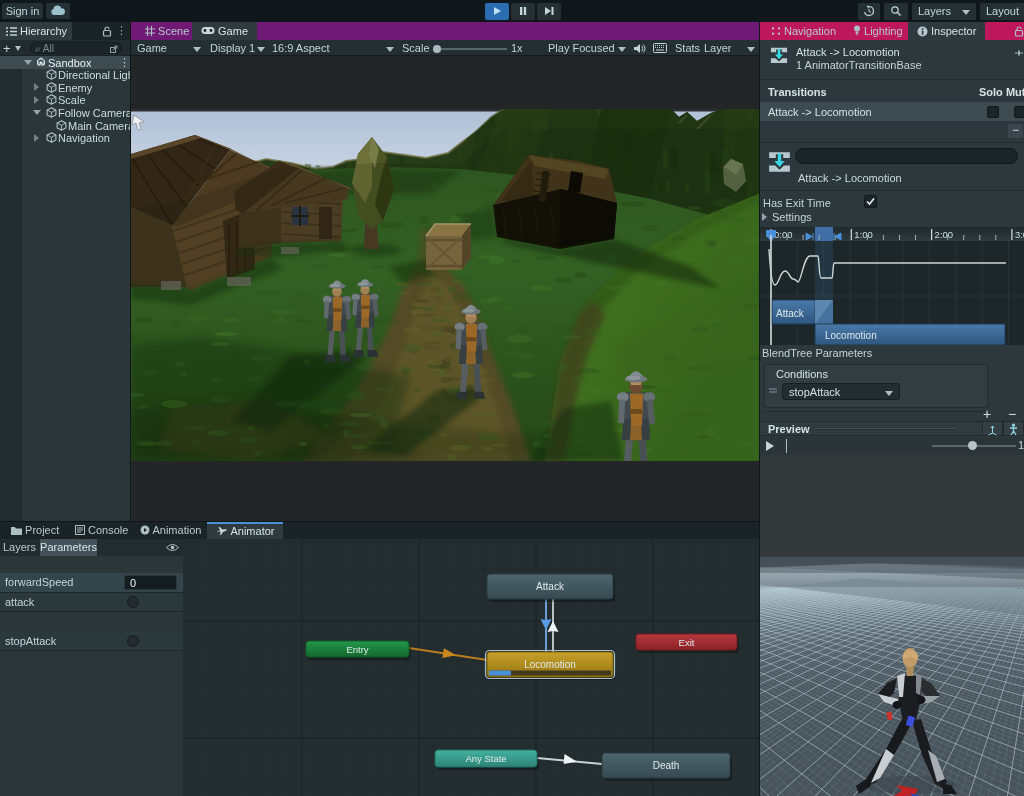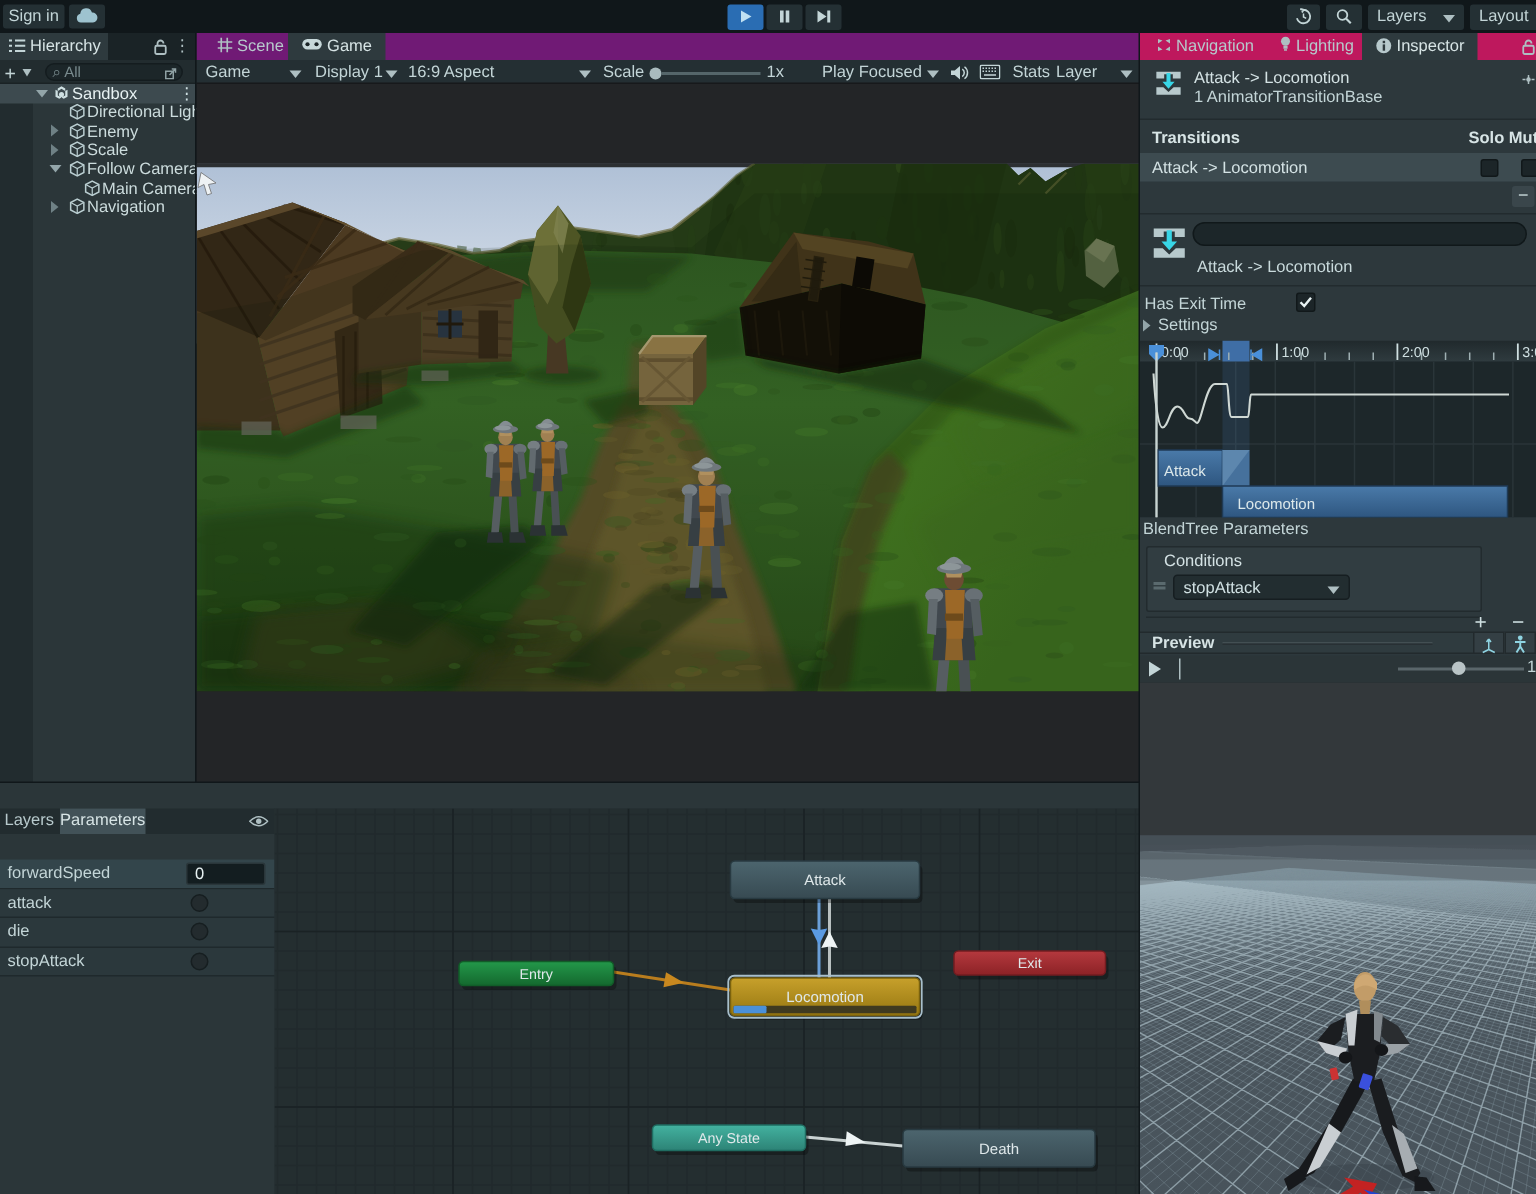--- a/index.html
+++ b/index.html
@@ -985,20 +985,36 @@
       </svg></div>
 <div class="abs" style="left:0;top:415px;width:264px;height:18px;background:#2b3538;"></div>
 <div class="abs" style="left:6px;top:419px;width:0;height:0;border-top:5px solid transparent;border-bottom:5px solid transparent;border-left:8px solid #c3d5d7;"></div>
 <div class="abs" style="left:26px;top:417px;width:1px;height:14px;background:#aebfc2;"></div>
 <div class="abs" style="left:172px;top:423px;width:84px;height:2px;background:#5a666a;"></div>
 <div class="abs" style="left:208px;top:419px;width:9px;height:9px;border-radius:50%;background:#b9c4c6;"></div>
 <div class="abs" style="left:258px;top:417px;color:#c3d5d7;">1.</div>
 </div>
 
 <div class="abs" style="left:0;top:522px;width:760px;height:274px;background:#2b3639;">
+  <div class="abs" style="left:0;top:0;width:760px;height:17px;background:#1a2326;">
+    <div class="tab" style="left:2px;height:17px;line-height:17px;"><svg width="11" height="9" viewBox="0 0 11 9" style="vertical-align:-1px">
+          <path d="M0 1h4l1 1.5h6V9H0z" fill="#aebfc2"></path>
+        </svg> Project</div>
+    <div class="tab" style="left:66px;height:17px;line-height:17px;"><svg width="10" height="10" viewBox="0 0 10 10" style="vertical-align:-1px">
+          <rect x="0.5" y="0.5" width="9" height="9" fill="none" stroke="#aebfc2"></rect>
+          <path d="M2 3h6M2 5h6M2 7h4" stroke="#aebfc2"></path>
+        </svg> Console</div>
+    <div class="tab" style="left:131px;height:17px;line-height:17px;"><svg width="10" height="10" viewBox="0 0 10 10" style="vertical-align:-1px">
+          <circle cx="5" cy="5" r="4.5" fill="#aebfc2"></circle>
+          <path d="M4 3 L7 5 L4 7z" fill="#1a2326"></path>
+        </svg> Animation</div>
+    <div class="tab sel" style="left:207px;height:17px;line-height:17px;border-top:2px solid #4a90d9;line-height:15px;"><svg width="12" height="10" viewBox="0 0 12 10" style="vertical-align:-1px">
+          <path d="M0.5 5.5 L4 4.2 L2.5 1 L3.8 1 L6.5 3.6 L10 3.2 a1 1 0 0 1 1 1 L7 6 L5 9 L4 9 L4.6 5.6 Z" fill="#c3d5d7"></path>
+        </svg> Animator</div>
+  </div>
 
   <div class="abs" style="left:0;top:17px;width:183px;height:257px;background:#2b3639;">
     <div class="abs" style="left:0;top:0;width:183px;height:17px;background:#222c2f;">
       <div class="abs" style="left:3px;top:2px;color:#b7c9cc;">Layers</div>
       <div class="abs" style="left:40px;top:0;width:57px;height:17px;background:#425258;color:#d7e4e5;text-align:center;line-height:17px;">Parameters</div>
       <svg class="abs" style="left:166px;top:4px" width="13" height="9" viewBox="0 0 13 9">
           <path d="M.5 4.5 Q6.5 -1.5 12.5 4.5 Q6.5 10.5 .5 4.5z" fill="none" stroke="#aebfc2"></path>
           <circle cx="6.5" cy="4.5" r="1.8" fill="#aebfc2"></circle>
         </svg>
     </div>
@@ -1006,24 +1022,20 @@
       <div class="abs" style="left:4px;top:2px;width:140px;height:13px;background:#1c2629;border:1px solid #141c1f;border-radius:6px;color:#798b8e;padding:0 4px;line-height:12px;font-size:10px;">⌕ Name</div>
       <div class="abs" style="left:155px;top:0px;font-size:14px;color:#c3d5d7;">+</div>
       <span class="ddarrow" style="position:absolute;left:168px;top:7px;border-left-width:3.5px;border-right-width:3.5px;"></span>
     </div>
     <div class="abs" style="left:0;top:34px;width:183px;height:19.5px;background:#33454b;border-bottom:1px solid #1f292c;">
       <div class="abs" style="left:5px;top:3px;">forwardSpeed</div>
       <div class="abs" style="left:124px;top:2px;width:53px;height:15px;background:#131d20;border:1px solid #2a363a;border-radius:2px;padding:1px 5px;color:#e8f2f3;">0</div>
     </div>
     <div class="abs" style="left:0;top:53.5px;width:183px;height:19.5px;background:#2b383c;border-bottom:1px solid #1f292c;">
       <div class="abs" style="left:5px;top:3px;">attack</div>
-      <div class="abs" style="left:127px;top:3px;width:12px;height:12px;border-radius:50%;background:#232b2e;border:1px solid #161e20;"></div>
-    </div>
-    <div class="abs" style="left:0;top:73px;width:183px;height:19.5px;background:#2b383c;border-bottom:1px solid #1f292c;">
-      <div class="abs" style="left:5px;top:3px;">die</div>
       <div class="abs" style="left:127px;top:3px;width:12px;height:12px;border-radius:50%;background:#232b2e;border:1px solid #161e20;"></div>
     </div>
     <div class="abs" style="left:0;top:92.5px;width:183px;height:19.5px;background:#2b383c;border-bottom:1px solid #1f292c;">
       <div class="abs" style="left:5px;top:3px;">stopAttack</div>
       <div class="abs" style="left:127px;top:3px;width:12px;height:12px;border-radius:50%;background:#232b2e;border:1px solid #161e20;"></div>
     </div>
   </div>
 
   <div class="abs" style="left:183px;top:17px;width:577px;height:257px;overflow:hidden;background:#242e30;">
     <svg class="abs" style="left:0;top:0" width="577" height="257" viewBox="0 0 577 257">

